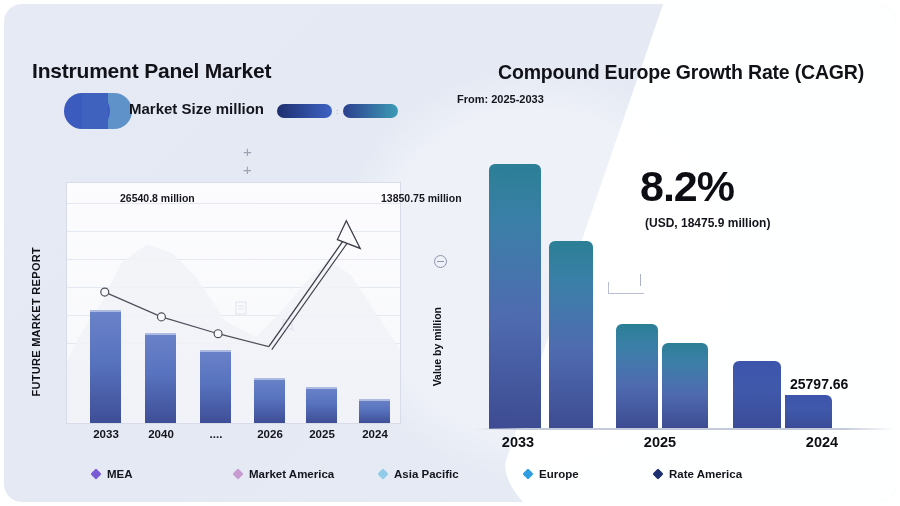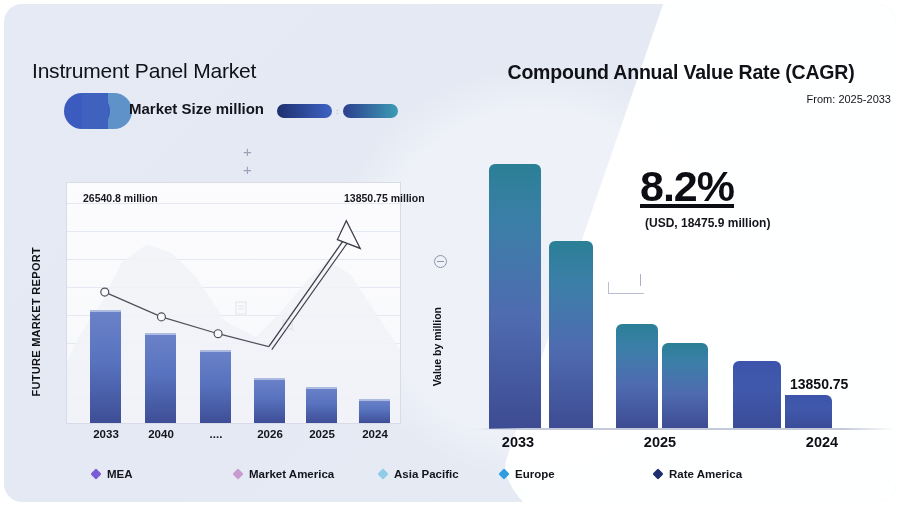--- a/index.html
+++ b/index.html
@@ -37,21 +37,21 @@
     position: absolute;
     right: 150px; top: 60px;
     width: 420px; height: 420px;
     border-radius: 50%;
     background: radial-gradient(circle at 50% 50%, #eef1f8 0%, #eef1f8 55%, rgba(238,241,248,0) 70%);
   }
   
   .left-col { position: absolute; left: 0; top: 0; width: 455px; height: 498px; }
   .title {
     position: absolute; left: 28px; top: 55px;
-    font-size: 21px; font-weight: normal; color: #111118;
+    font-size: 21px; font-weight: bold; color: #111118;
     letter-spacing: -.2px;
   }
   .logo-mark {
     position: absolute; left: 60px; top: 89px;
     width: 68px; height: 36px;
   }
   .logo-mark .c1 {
     position: absolute; left: 0; top: 0; width: 46px; height: 36px;
     background: #3b5bbf; border-radius: 18px;
   }
@@ -95,20 +95,21 @@
     background: #e4e8f1;
   }
   .mountain {
     position: absolute; left: 0; bottom: 0; width: 100%; height: 100%;
     opacity: .85;
   }
   .lbl-left, .lbl-right {
     position: absolute; top: 188px;
     font-size: 10.5px; font-weight: bold; color: #17171f;
     white-space: nowrap;
+    margin-left: 37px;
   }
   .lbl-left  { left: 79px; }
   .lbl-right { left: 340px; text-align: right; }
   .bars { position: absolute; left: 62px; top: 178px; width: 335px; height: 241px; }
   .bar {
     position: absolute; bottom: 0;
     background: linear-gradient(180deg,#6a82c8 0%,#5873bf 45%,#3e4e96 100%);
   }
   .bar::after {
     content:""; position:absolute; left:0; top:0; width:100%; height:2px;
@@ -145,29 +146,28 @@
   }
   .ghost-icon { position: absolute; opacity: .35; }
   
   .right-title {
     position: absolute; left: 467px; top: 57px;
     width: 420px; text-align: center;
     font-size: 19.5px; font-weight: bold; color: #111118;
     letter-spacing: -.2px;
   }
   .right-sub {
-    position: absolute; left: 467px; top: 89px;
-    width: 420px; text-align: right;
-    font-size: 11px; font-weight: normal; color: #14141c;
+    position: absolute; left: 453px; top: 89px;
+    width: 420px; text-align: left;
+    font-size: 11px; font-weight: bold; color: #14141c;
   }
   .cagr-value {
     position: absolute; left: 636px; top: 158px;
     font-size: 43px; font-weight: bold; color: #0d0d14;
     letter-spacing: -1px;
-    text-decoration: underline;
   }
   .cagr-note {
     position: absolute; left: 641px; top: 212px;
     font-size: 12px; font-weight: bold; color: #14141c;
   }
   .rbars { position: absolute; left: 460px; top: 150px; width: 440px; height: 275px; }
   .rbar {
     position: absolute; bottom: 0;
     border-radius: 6px 6px 0 0;
   }
@@ -302,21 +302,21 @@
         <div class="xtick" style="left:309px">2024</div>
       </div>
 
       <div class="y-axis-label">FUTURE MARKET REPORT</div>
     </div>
 
     <div class="y-axis-label-right">Value by million</div>
     <div class="minus-circle"></div>
 
     <div>
-      <div class="right-title">Compound Annual Value Rate (CAGR)</div>
+      <div class="right-title">Compound Europe Growth Rate (CAGR)</div>
       <div class="right-sub">From: 2025-2033</div>
 
       <div class="rbars">
 
         <div class="rbar teal" style="left:25px;  width:52px; height:265px;"></div>
         <div class="rbar teal" style="left:85px;  width:44px; height:188px;"></div>
 
         <div class="rbar teal" style="left:152px; width:42px; height:105px;"></div>
         <div class="rbar teal" style="left:198px; width:46px; height:86px;"></div>
 
@@ -328,37 +328,37 @@
       <div class="bracket2"></div>
 
       <div class="rbase"></div>
 
       <div class="rxtick" style="left:514px">2033</div>
       <div class="rxtick" style="left:656px">2025</div>
       <div class="rxtick" style="left:818px">2024</div>
 
       <div class="cagr-value">8.2%</div>
       <div class="cagr-note">(USD, 18475.9 million)</div>
-      <div class="rvalue">13850.75</div>
+      <div class="rvalue">25797.66</div>
     </div>
 
     <div class="legend">
       <div class="legend-item" style="left:18px">
         <span class="diamond" style="background:#7a5bd6"></span>
         <span>MEA</span>
       </div>
       <div class="legend-item" style="left:160px">
         <span class="diamond" style="background:#c79bd0"></span>
         <span>Market America</span>
       </div>
       <div class="legend-item" style="left:305px">
         <span class="diamond" style="background:#90cbe8"></span>
         <span>Asia Pacific</span>
       </div>
-      <div class="legend-item" style="left:426px">
+      <div class="legend-item" style="left:450px">
         <span class="diamond" style="background:#2f9ee0"></span>
         <span>Europe</span>
       </div>
       <div class="legend-item" style="left:580px">
         <span class="diamond" style="background:#1e2f6f"></span>
         <span>Rate America</span>
       </div>
     </div>
 
   </div>

